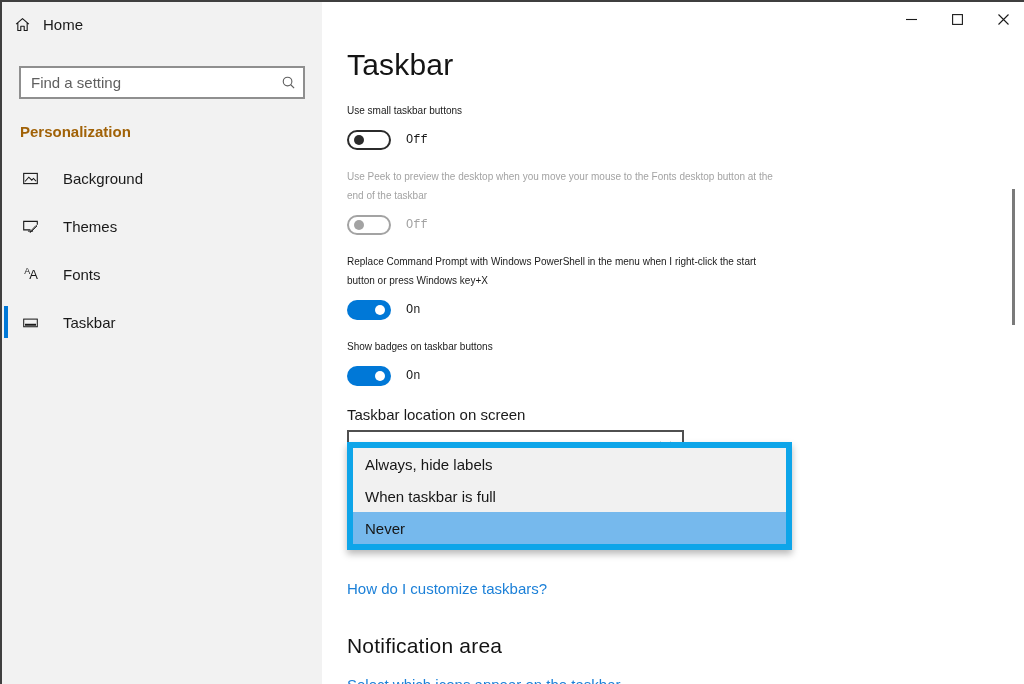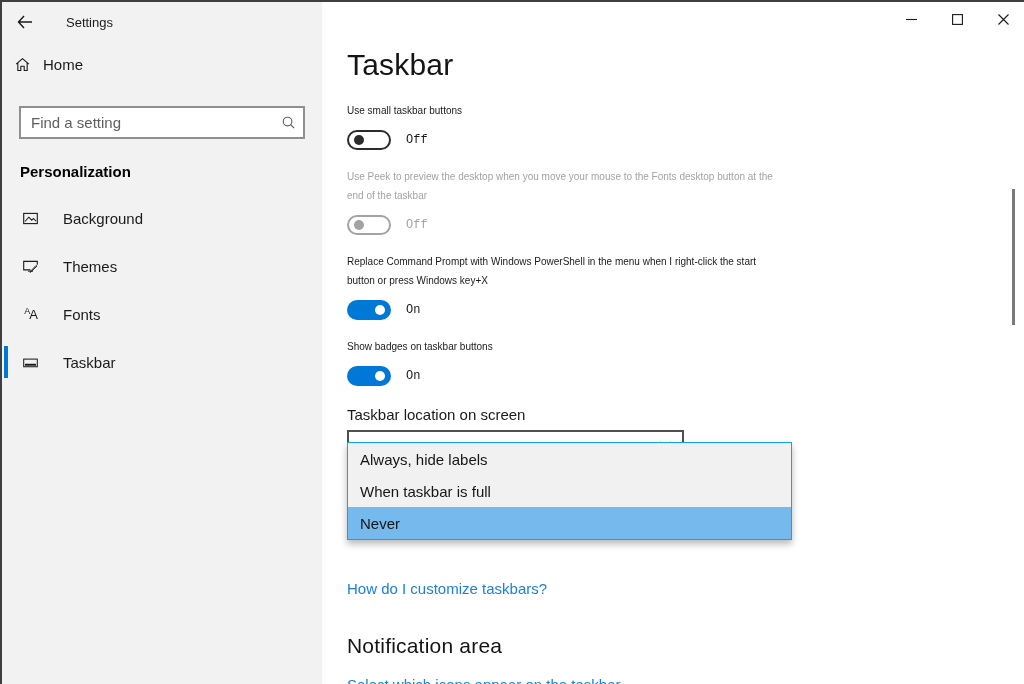--- a/index.html
+++ b/index.html
@@ -18,21 +18,21 @@
   .home-row { display:flex; align-items:flex-start; height:40px; margin-top:14px;
     padding-left:12px; font-size:15px; color:#1a1a1a; cursor:pointer; }
   .home-row .nav-icon { margin-right:12px; }
   .search-box { position:relative; margin:10px 17px 0 17px; height:33px;
     background:#fff; border:2px solid #8f8f8f; display:flex; align-items:center; }
   .search-box input { flex:1; border:none; outline:none; background:transparent;
     font-size:15px; color:#1a1a1a; padding:0 10px;
     font-family:"Liberation Sans", sans-serif; }
   .search-box input::placeholder { color:#5f5f5f; opacity:1; }
   .search-icon { width:30px; display:flex; justify-content:center; cursor:pointer; }
-  .section-title { font-size:15px; font-weight:700; color:#000000;
+  .section-title { font-size:15px; font-weight:700; color:#a16207;
     margin:24px 0 6px 18px; }
   .nav { margin-top:14px; }
   .nav-item { position:relative; display:flex; align-items:center; height:48px;
     padding-left:20px; font-size:15px; color:#1a1a1a; cursor:pointer;gap:13px; }
   .nav-icon { width:17px; height:17px; display:inline-flex; align-items:center;
     justify-content:center; margin-right:11px; flex:0 0 17px; }
   .accent-bar { position:absolute; left:2px; top:8px; width:4px; height:32px;
     background:#0078d7; display:none; }
   .nav-item.selected .accent-bar { display:block; }
   .fonts-glyph { font-size:13px; color:#1a1a1a; letter-spacing:-1px; line-height:1; }
@@ -65,21 +65,21 @@
   .toggle-state { font-size:12px; color:#1a1a1a; margin-left:15px;font-family:Liberation Mono, monospace; }
   .toggle-state.disabled { color:#a3a3a3; }
 
   .dropdown-label { font-size:15px; color:#1a1a1a; margin-top:20px; }
   .select { position:relative; margin-top:7px; width:337px; height:34px;
     border:2px solid #4f4f4f; background:#fff; display:flex; align-items:center;
     padding:0 12px; font-size:15px; color:#1a1a1a; cursor:pointer; }
   .select .chevron { position:absolute; right:10px; top:9px; }
 
   .flyout { position:absolute; left:345px; top:440px; width:445px;
-    background:#f1f1f1; border:1px solid #0ea5e9;
+    background:#f1f1f1; border:6px solid #0ea5e9;
     box-shadow:0 4px 7px rgba(0,0,0,0.28); z-index:10; }
   .flyout-option { height:32px; display:flex; align-items:center;
     padding-left:12px; font-size:15px; color:#161616; cursor:pointer; }
   .flyout-option.selected { background:#76b9ed; }
 
   .link { display:inline-block; font-size:15px; color:#1c80d8; cursor:pointer;
     text-decoration:none; }
   .link-help { margin-top:116px; }
   h2.section2 { font-size:21px; font-weight:300; color:#141414; margin-top:36px;
     letter-spacing:0.2px; }
@@ -91,30 +91,20 @@
 
   svg { display:block; }
 </style>
 </head>
 <body>
 
 <div class="window">
 
   <aside class="sidebar">
 
-    <div class="titlebar-left">
-      <button class="back-btn">
-        <span>
-          <svg width="16" height="14" viewBox="0 0 16 14">
-              <path d="M7 1 L1.5 7 L7 13 M1.5 7 H15" stroke="#1a1a1a" stroke-width="1.4" fill="none"></path>
-            </svg>
-        </span>
-      </button>
-      <span class="app-title">Settings</span>
-    </div>
 
     <div class="home-row">
       <span class="nav-icon">
         <svg width="17" height="17" viewBox="0 0 20 20">
             <path d="M2.5 9.5 L10 3 L17.5 9.5 M4.5 8.2 V17 H8 V12 H12 V17 H15.5 V8.2" stroke="#1a1a1a" stroke-width="1.3" fill="none" stroke-linejoin="round"></path>
           </svg>
       </span>
       <span>Home</span>
     </div>
 

